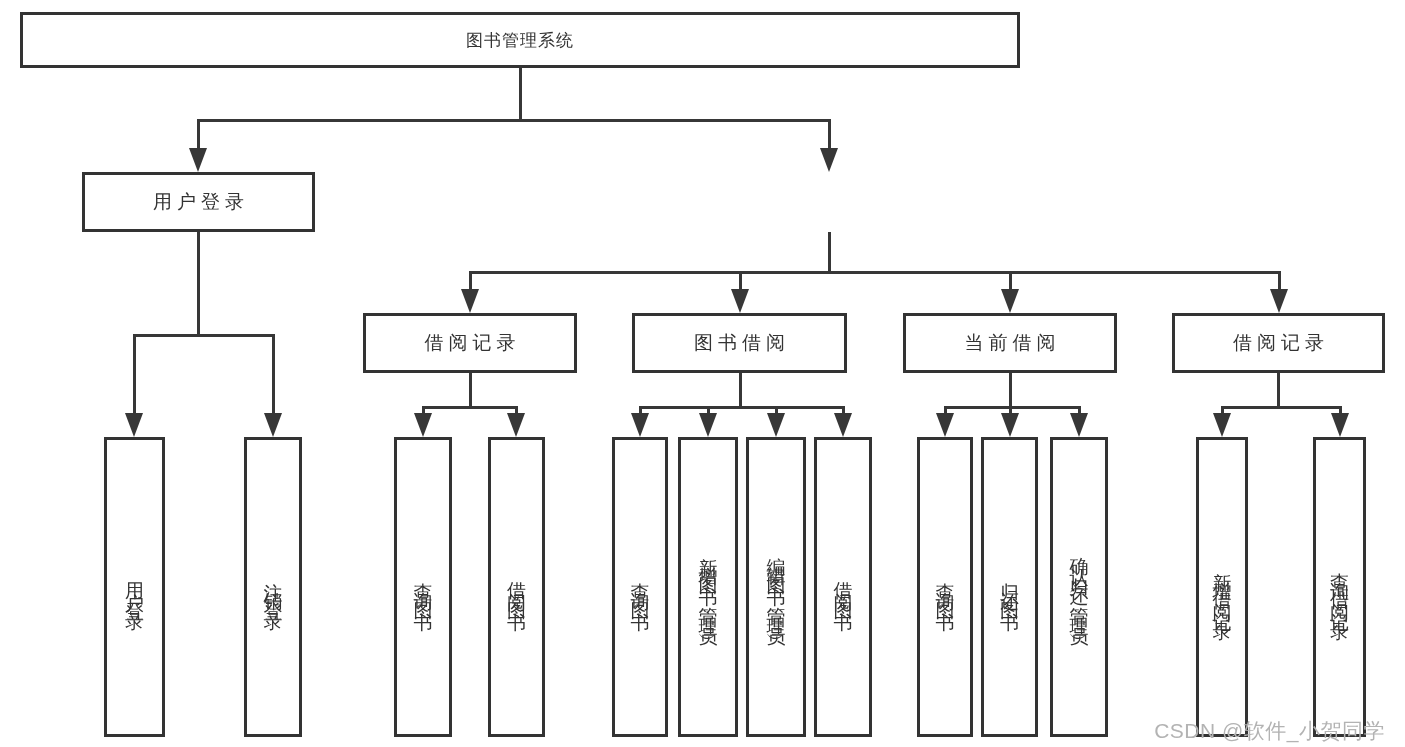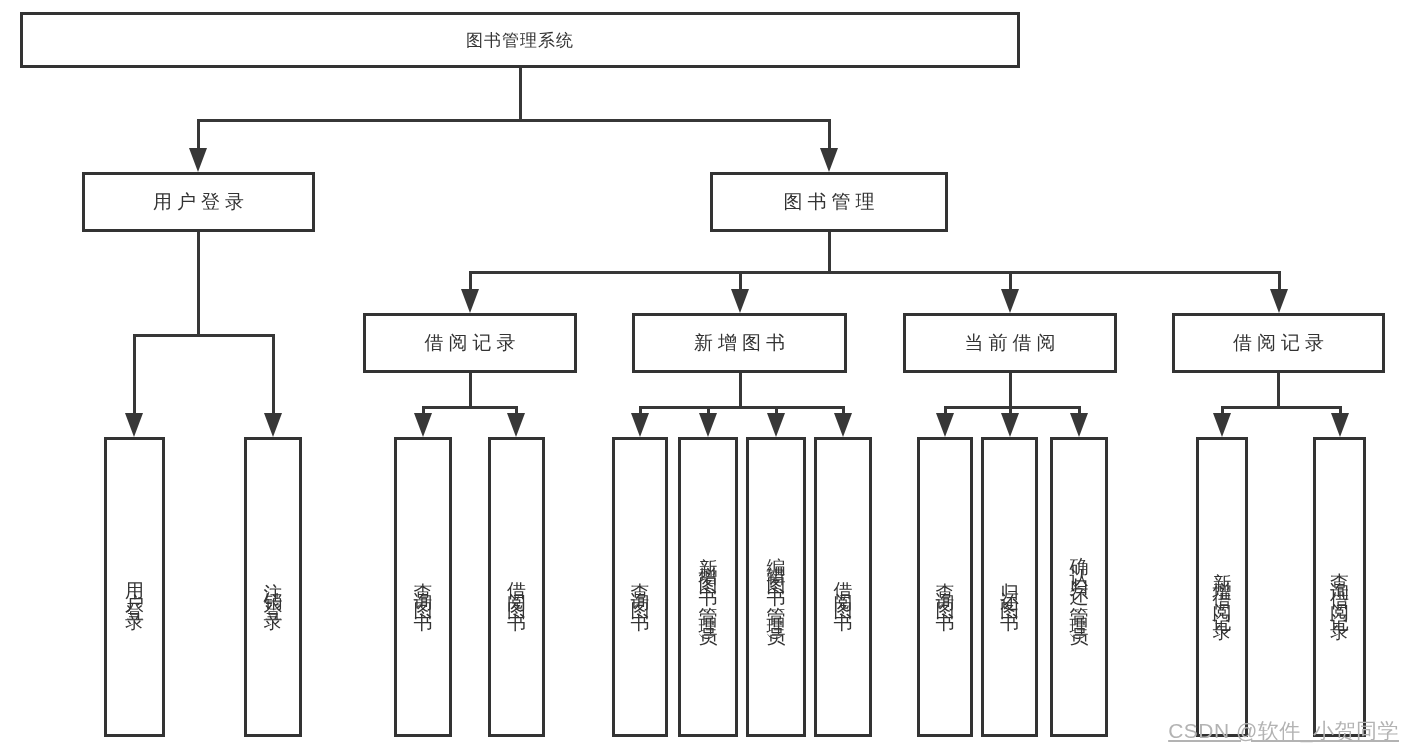--- a/index.html
+++ b/index.html
@@ -22,22 +22,22 @@
   }
   .line{position:absolute;background:#373737;}
   .lv{width:3px;}
   .lh{height:3px;}
   .arrow{
     position:absolute;width:0;height:0;
     border-left:9px solid transparent;border-right:9px solid transparent;
     border-top:24px solid #373737;transform:translateX(-50%);
   }
   .watermark{
-    position:absolute;right:6px;bottom:2px;z-index:5;
-    font-size:21px;color:#b3b3b3;letter-spacing:0.5px;text-decoration:underline;
+    position:absolute;right:20px;bottom:2px;z-index:5;
+    font-size:21px;color:#b3b3b3;letter-spacing:0.5px;
   }
 </style>
 </head>
 <body>
 
 <div class="canvas">
 
   <div class="line lv" style="left:519px;top:68px;height:53px;"></div>
   <div class="line lh" style="left:197px;top:119px;width:634px;"></div>
   <div class="line lv" style="left:197px;top:119px;height:33px;"></div>
@@ -97,29 +97,26 @@
   <div class="arrow" style="left:1222px;top:413px;"></div>
   <div class="arrow" style="left:1340px;top:413px;"></div>
 
   <div class="node" style="left:20px;top:12px;width:1000px;height:56px;">
     <span class="root-label">图书管理系统</span>
   </div>
 
   <div class="node" style="left:82px;top:172px;width:233px;height:60px;">
     <span class="h-label">用户登录</span>
   </div>
-  <div class="node" style="left:710px;top:172px;width:238px;height:60px;">
-    <span class="h-label">图书管理</span>
-  </div>
 
   <div class="node" style="left:363px;top:313px;width:214px;height:60px;">
     <span class="h-label">借阅记录</span>
   </div>
   <div class="node" style="left:632px;top:313px;width:215px;height:60px;">
-    <span class="h-label">新增图书</span>
+    <span class="h-label">图书借阅</span>
   </div>
   <div class="node" style="left:1172px;top:313px;width:213px;height:60px;">
     <span class="h-label">借阅记录</span>
   </div>
   <div class="node" style="left:903px;top:313px;width:214px;height:60px;">
     <span class="h-label">当前借阅</span>
   </div>
 
   <div class="node" style="left:104px;top:437px;width:61px;height:300px;">
     <span class="vtext">用户登录</span>

